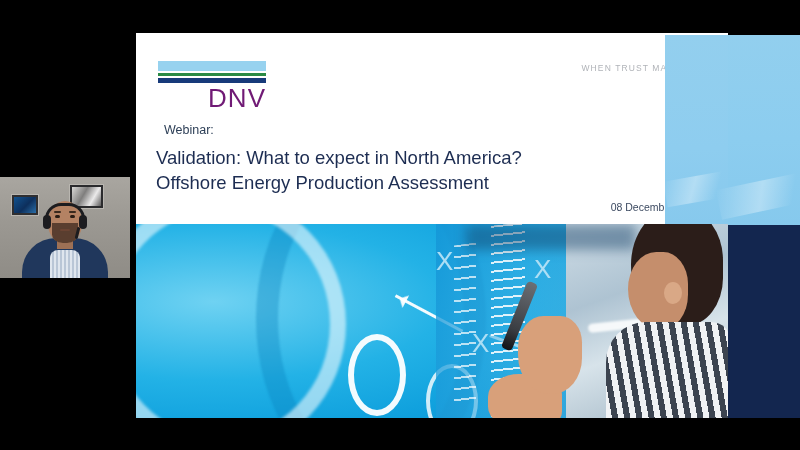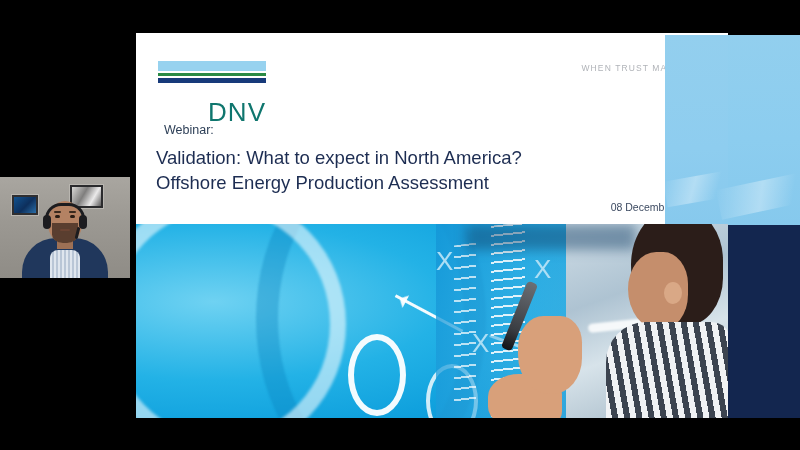--- a/index.html
+++ b/index.html
@@ -87,21 +87,21 @@
     background:#ffffff; overflow:hidden;
   }
   .slide-top { position:absolute; left:0; top:0; width:100%; height:191px; background:#fff; }
 
   .logo { position:absolute; left:22px; top:28px; width:108px; }
   .logo .bar-light { height:10px; background:#97d2ef; }
   .logo .gap { height:2px; background:#fff; }
   .logo .bar-green { height:2.5px; background:#2a8a45; }
   .logo .bar-navy { height:5px; background:#173a7a; }
   .logo .word {
-    margin-top:16px; text-align:right; color:#0f766e;
+    margin-top:2px; text-align:right; color:#701a75;
     font-size:26px; font-weight:400; letter-spacing:1px; line-height:1;
     font-family:"Liberation Sans", sans-serif;
   }
 
   .tagline {
     position:absolute; right:28px; top:30px;
     color:#b0b3b8; font-size:8.5px; letter-spacing:1.1px; font-weight:400;
   }
 
   .webinar-label {

